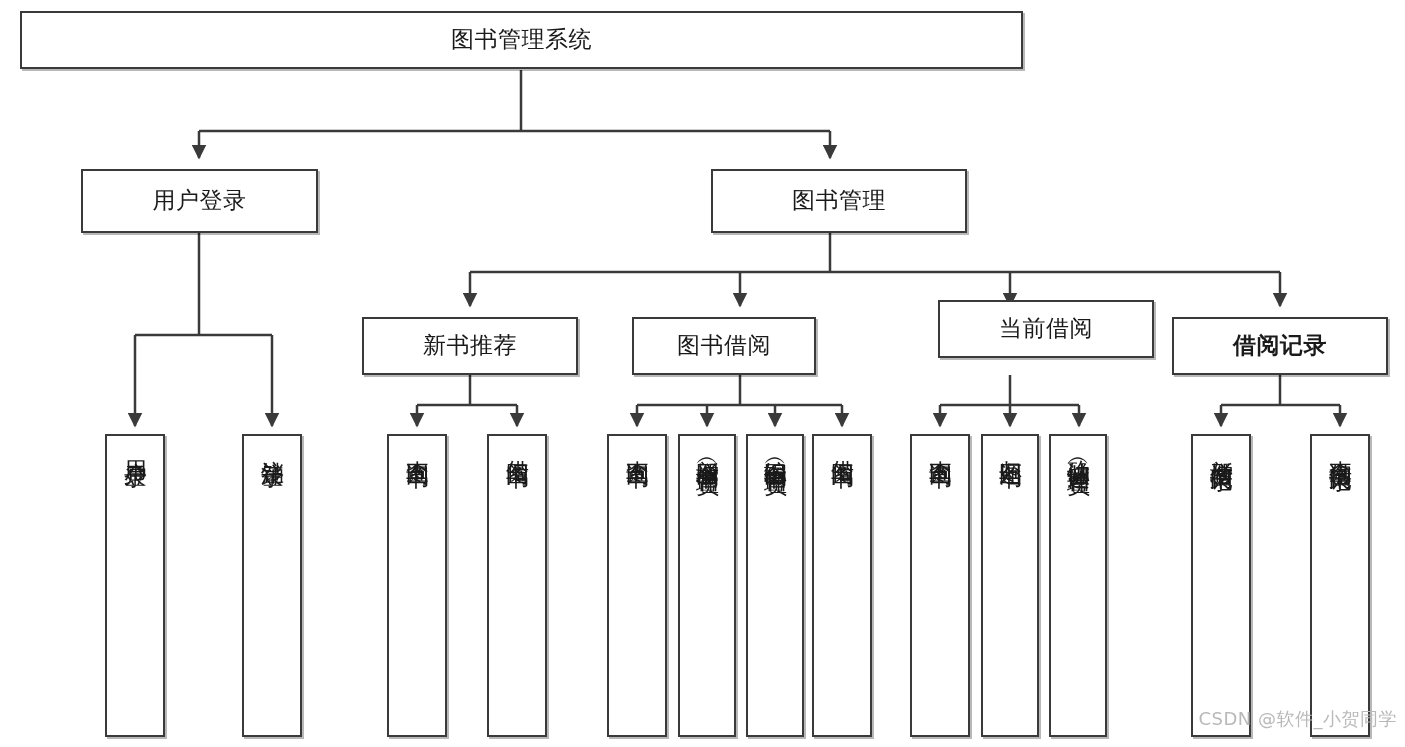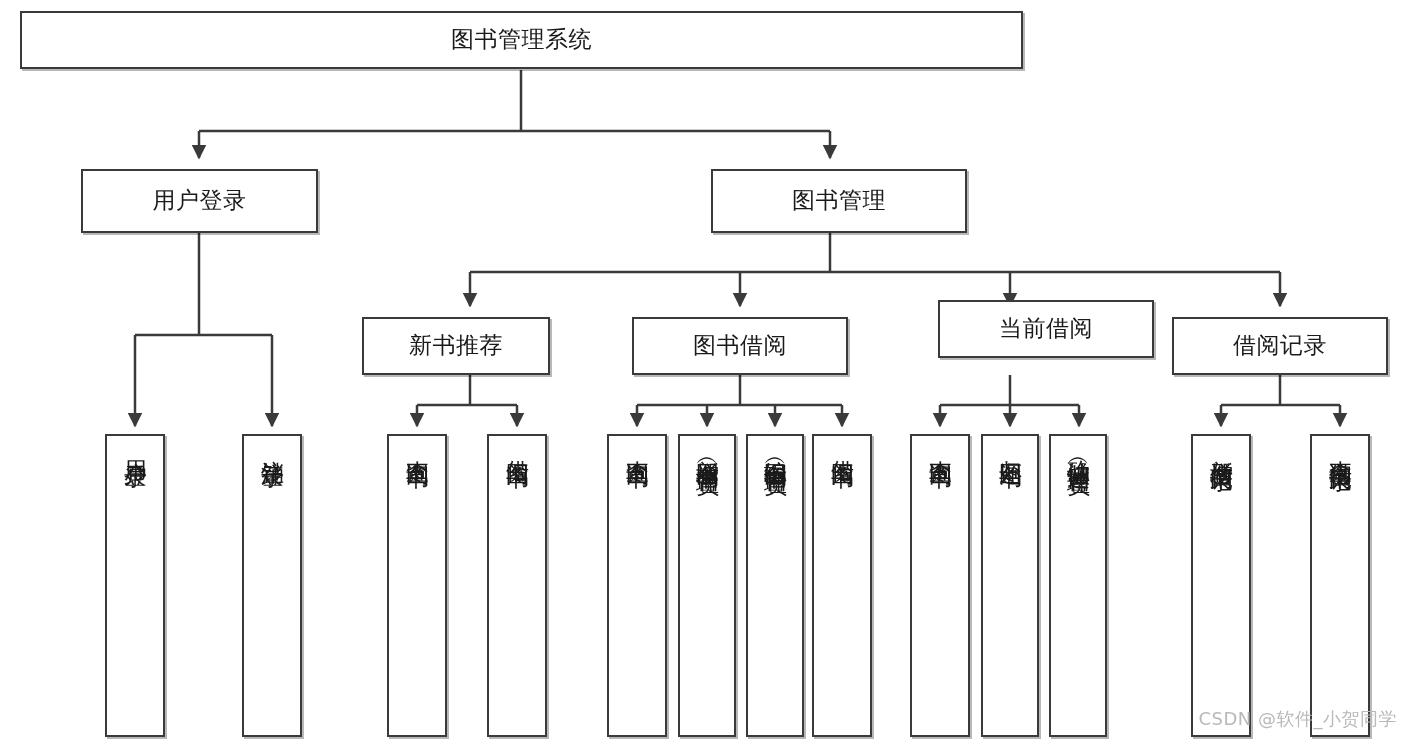--- a/index.html
+++ b/index.html
@@ -129,33 +129,33 @@
   </div>
 
   <div class="node horiz" style="left:81px; top:169px; width:237px; height:64px;">
     <span class="node-label">用户登录</span>
   </div>
 
   <div class="node horiz" style="left:711px; top:169px; width:256px; height:64px;">
     <span class="node-label">图书管理</span>
   </div>
 
-  <div class="node horiz" style="left:362px; top:317px; width:188px; height:58px;">
+  <div class="node horiz" style="left:362px; top:317px; width:216px; height:58px;">
     <span class="node-label">新书推荐</span>
   </div>
 
-  <div class="node horiz" style="left:632px; top:317px; width:216px; height:58px;">
+  <div class="node horiz" style="left:632px; top:317px; width:184px; height:58px;">
     <span class="node-label">图书借阅</span>
   </div>
 
   <div class="node horiz" style="left:902px; top:300px; width:216px; height:58px;margin-left:36px;">
     <span class="node-label">当前借阅</span>
   </div>
 
-  <div class="node horiz" style="left:1172px; top:317px; width:216px; height:58px;">
+  <div class="node horiz" style="left:1172px; top:317px; width:216px; height:58px;font-weight:bold;">
     <span class="node-label">借阅记录</span>
   </div>
 
   <div class="node vert" style="left:105px; top:434px; width:60px; height:303px;">
     <span class="node-label">用户登录</span>
   </div>
 
   <div class="node vert" style="left:242px; top:434px; width:60px; height:303px;">
     <span class="node-label">注销登录</span>
   </div>

